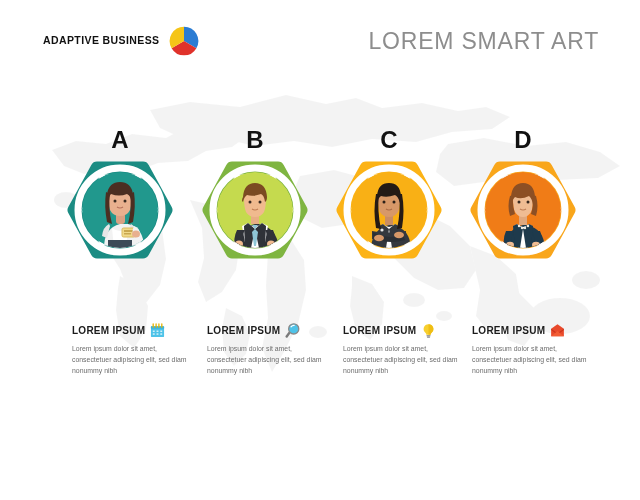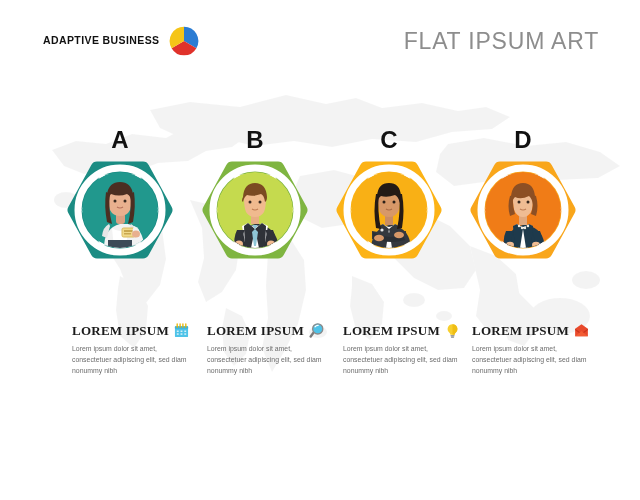--- a/index.html
+++ b/index.html
@@ -28,21 +28,21 @@
 
   
   .hexsvg{position:absolute;left:0;top:140px;width:640px;height:160px;z-index:2;}
 
   
   .avatar{position:absolute;z-index:4;width:76px;height:76px;border-radius:50%;overflow:hidden;}
 
   
   .caption{position:absolute;z-index:6;width:122px;}
   .cap-head{display:flex;align-items:center;gap:5px;height:17px;}
-  .cap-title{font-size:13px;font-weight:bold;color:#1b1b1b;letter-spacing:.25px;white-space:nowrap;font-family:Liberation Serif, serif;}
+  .cap-title{font-size:10px;font-weight:bold;color:#1b1b1b;letter-spacing:.25px;white-space:nowrap;}
   .cap-icon{width:15px;height:15px;flex:0 0 auto;}
   .cap-body{margin-top:4px;font-size:6.9px;line-height:1.62;color:#6d6d6d;}
 
   
   .footer{position:absolute;left:70px;top:432px;width:500px;z-index:6;
     text-align:center;font-size:11.4px;line-height:1.55;color:#8a8a8a;}
 </style>
 </head>
 <body>
 
@@ -75,21 +75,21 @@
   <div class="logo-wrap">
     <div class="logo-text">
       <div class="logo-l1">ADAPTIVE BUSINESS</div>
     </div>
     <svg class="logo-mark" viewBox="0 0 40 40">
       <path d="M20 20 L20 1 A19 19 0 0 1 36.5 29.5 Z" fill="#2B7CD3"></path>
       <path d="M20 20 L36.5 29.5 A19 19 0 0 1 3.5 29.5 Z" fill="#E0322B"></path>
       <path d="M20 20 L3.5 29.5 A19 19 0 0 1 20 1 Z" fill="#F5C518"></path>
     </svg>
   </div>
-  <div class="smart-art">FLAT IPSUM ART</div>
+  <div class="smart-art">LOREM SMART ART</div>
 
   <svg class="hexsvg" viewBox="0 0 640 160">
 
     <g fill="none" stroke-width="13" stroke-linecap="round" stroke-linejoin="round">
 
       <path d="M97 28 L143 28 L166 70 L143 112 L97 112 L74 70 Z" stroke="#1B8C83"></path>
 
       <path d="M232 28 L278 28 L301 70 L278 112 L232 112 L209 70 Z" stroke="#7FB541"></path>
 
       <path d="M366 28 L412 28 L435 70 L412 112 L366 112 L343 70 Z" stroke="#FCB316"></path>

